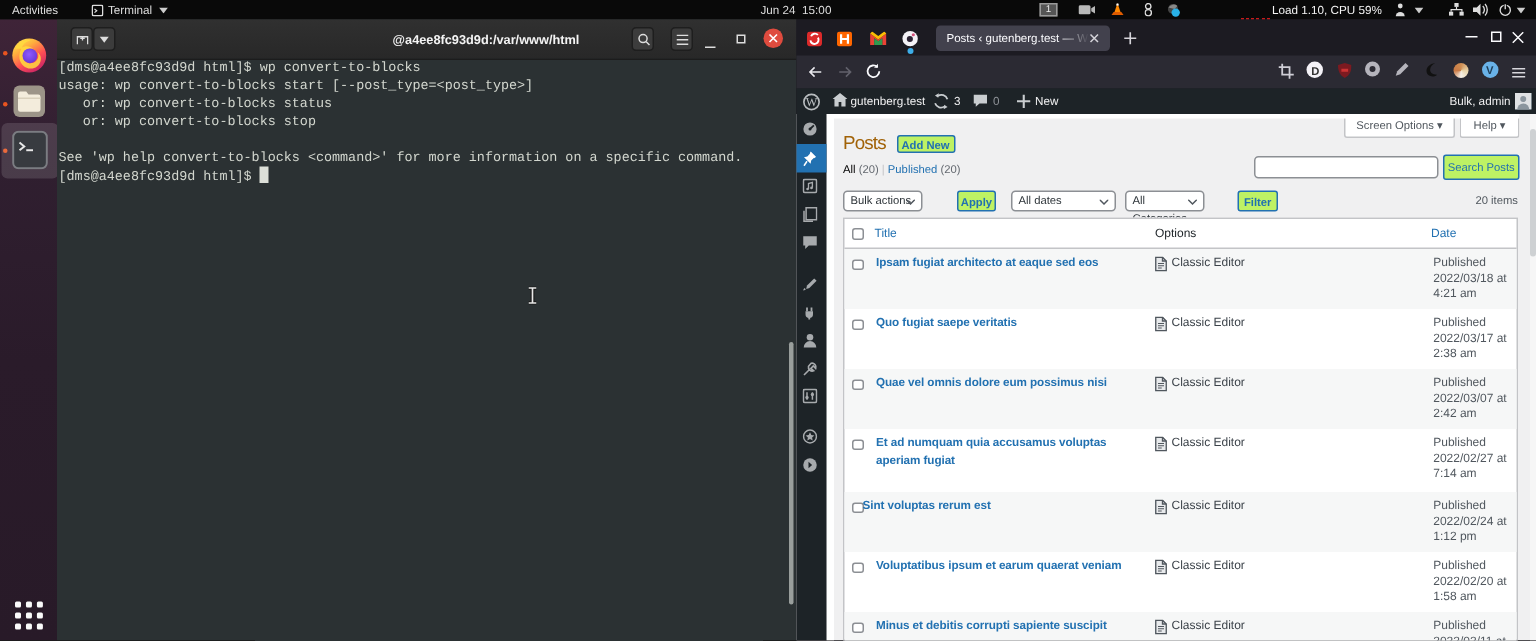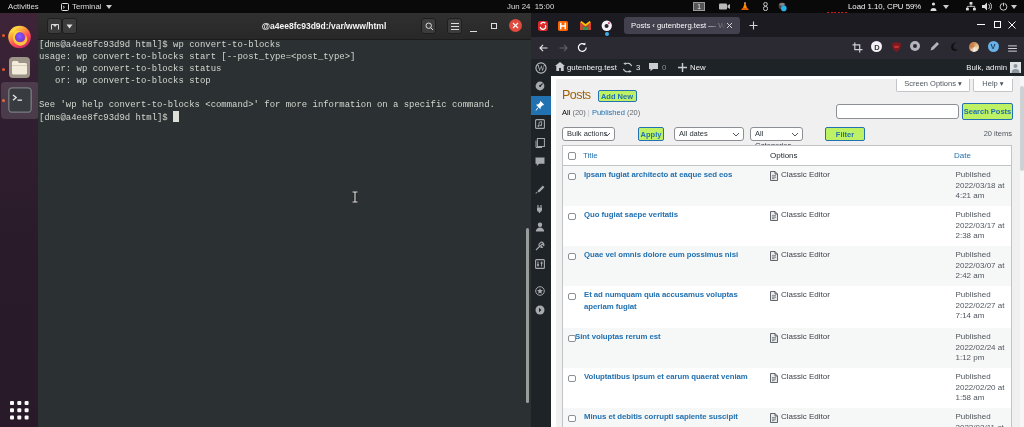--- a/index.html
+++ b/index.html
@@ -307,33 +307,33 @@
 
     <div class="wptab" style="left:365px;width:74px">Screen Options ▾</div>
     <div class="wptab" style="left:442px;width:40px">Help ▾</div>
 
     <div class="abs" style="left:31px;top:11.5px;font-size:12.5px;letter-spacing:-0.55px;color:#a16207">Posts</div>
     <div class="btn2" style="left:66.5px;top:13.5px;width:39px;height:12px;line-height:11px;font-weight:bold">Add New</div>
 
     <div class="abs" style="left:31px;top:32px;font-size:7.5px;color:#646970"><span style="color:#000;font-weight:normal">All</span> (20) <span style="color:#c3c4c7">|</span> <span style="color:#2271b1">Published</span> (20)</div>
 
     <div class="abs" style="left:305px;top:28px;width:123px;height:15px;background:#fff;border:1px solid #8c8f94;border-radius:3px"></div>
-    <div class="btn2" style="left:431px;top:27px;width:51px;height:17px;line-height:16px;font-weight:bold">Search Posts</div>
+    <div class="btn2" style="left:431px;top:27px;width:51px;height:17px;line-height:16px;font-weight:normal">Search Posts</div>
 
     <div class="sel" style="left:31px;top:51px;width:53px;height:14px">Bulk actions<svg class="abs" style="right:4px;top:5px" width="6" height="4" viewBox="0 0 6 4">
             <path d="M0 0l3 3 3-3" stroke="#50575e" fill="none"></path>
           </svg></div>
     <div class="btn2" style="left:107px;top:51px;width:26px;height:14px;line-height:13px;font-weight:bold">Apply</div>
     <div class="sel" style="left:143px;top:51px;width:70px;height:14px">All dates<svg class="abs" style="right:4px;top:5px" width="6" height="4" viewBox="0 0 6 4">
             <path d="M0 0l3 3 3-3" stroke="#50575e" fill="none"></path>
           </svg></div>
     <div class="sel" style="left:219px;top:51px;width:53px;height:14px">All Categories<svg class="abs" style="right:4px;top:5px" width="6" height="4" viewBox="0 0 6 4">
             <path d="M0 0l3 3 3-3" stroke="#50575e" fill="none"></path>
           </svg></div>
-    <div class="btn2" style="left:294px;top:51px;width:40px;height:14px;line-height:13px;font-weight:bold">Filter</div>
+    <div class="btn2" style="left:294px;top:51px;width:27px;height:14px;line-height:13px;font-weight:bold">Filter</div>
     <div class="abs" style="left:411px;top:53px;width:70px;text-align:right;font-size:7.5px;color:#50575e">20 items</div>
 
     <div id="tbl" class="abs" style="left:31px;top:69px;width:450px;height:282px;background:#fff;border:1px solid #c3c4c7">
       <div class="abs" style="left:0;top:0;width:448px;height:20px;border-bottom:1px solid #c3c4c7"></div>
       <div class="cb" style="left:5px;top:6px"></div>
       <div class="abs" style="left:20px;top:5px;font-size:8px;color:#2271b1">Title</div>
       <div class="abs" style="left:207px;top:5px;font-size:8px;color:#1d2327">Options</div>
       <div class="abs" style="left:391px;top:5px;font-size:8px;color:#2271b1">Date</div>
       <div id="rows">
       <div class="abs" style="left:0;top:20px;width:448px;height:40px;background:#f6f7f7"></div>

